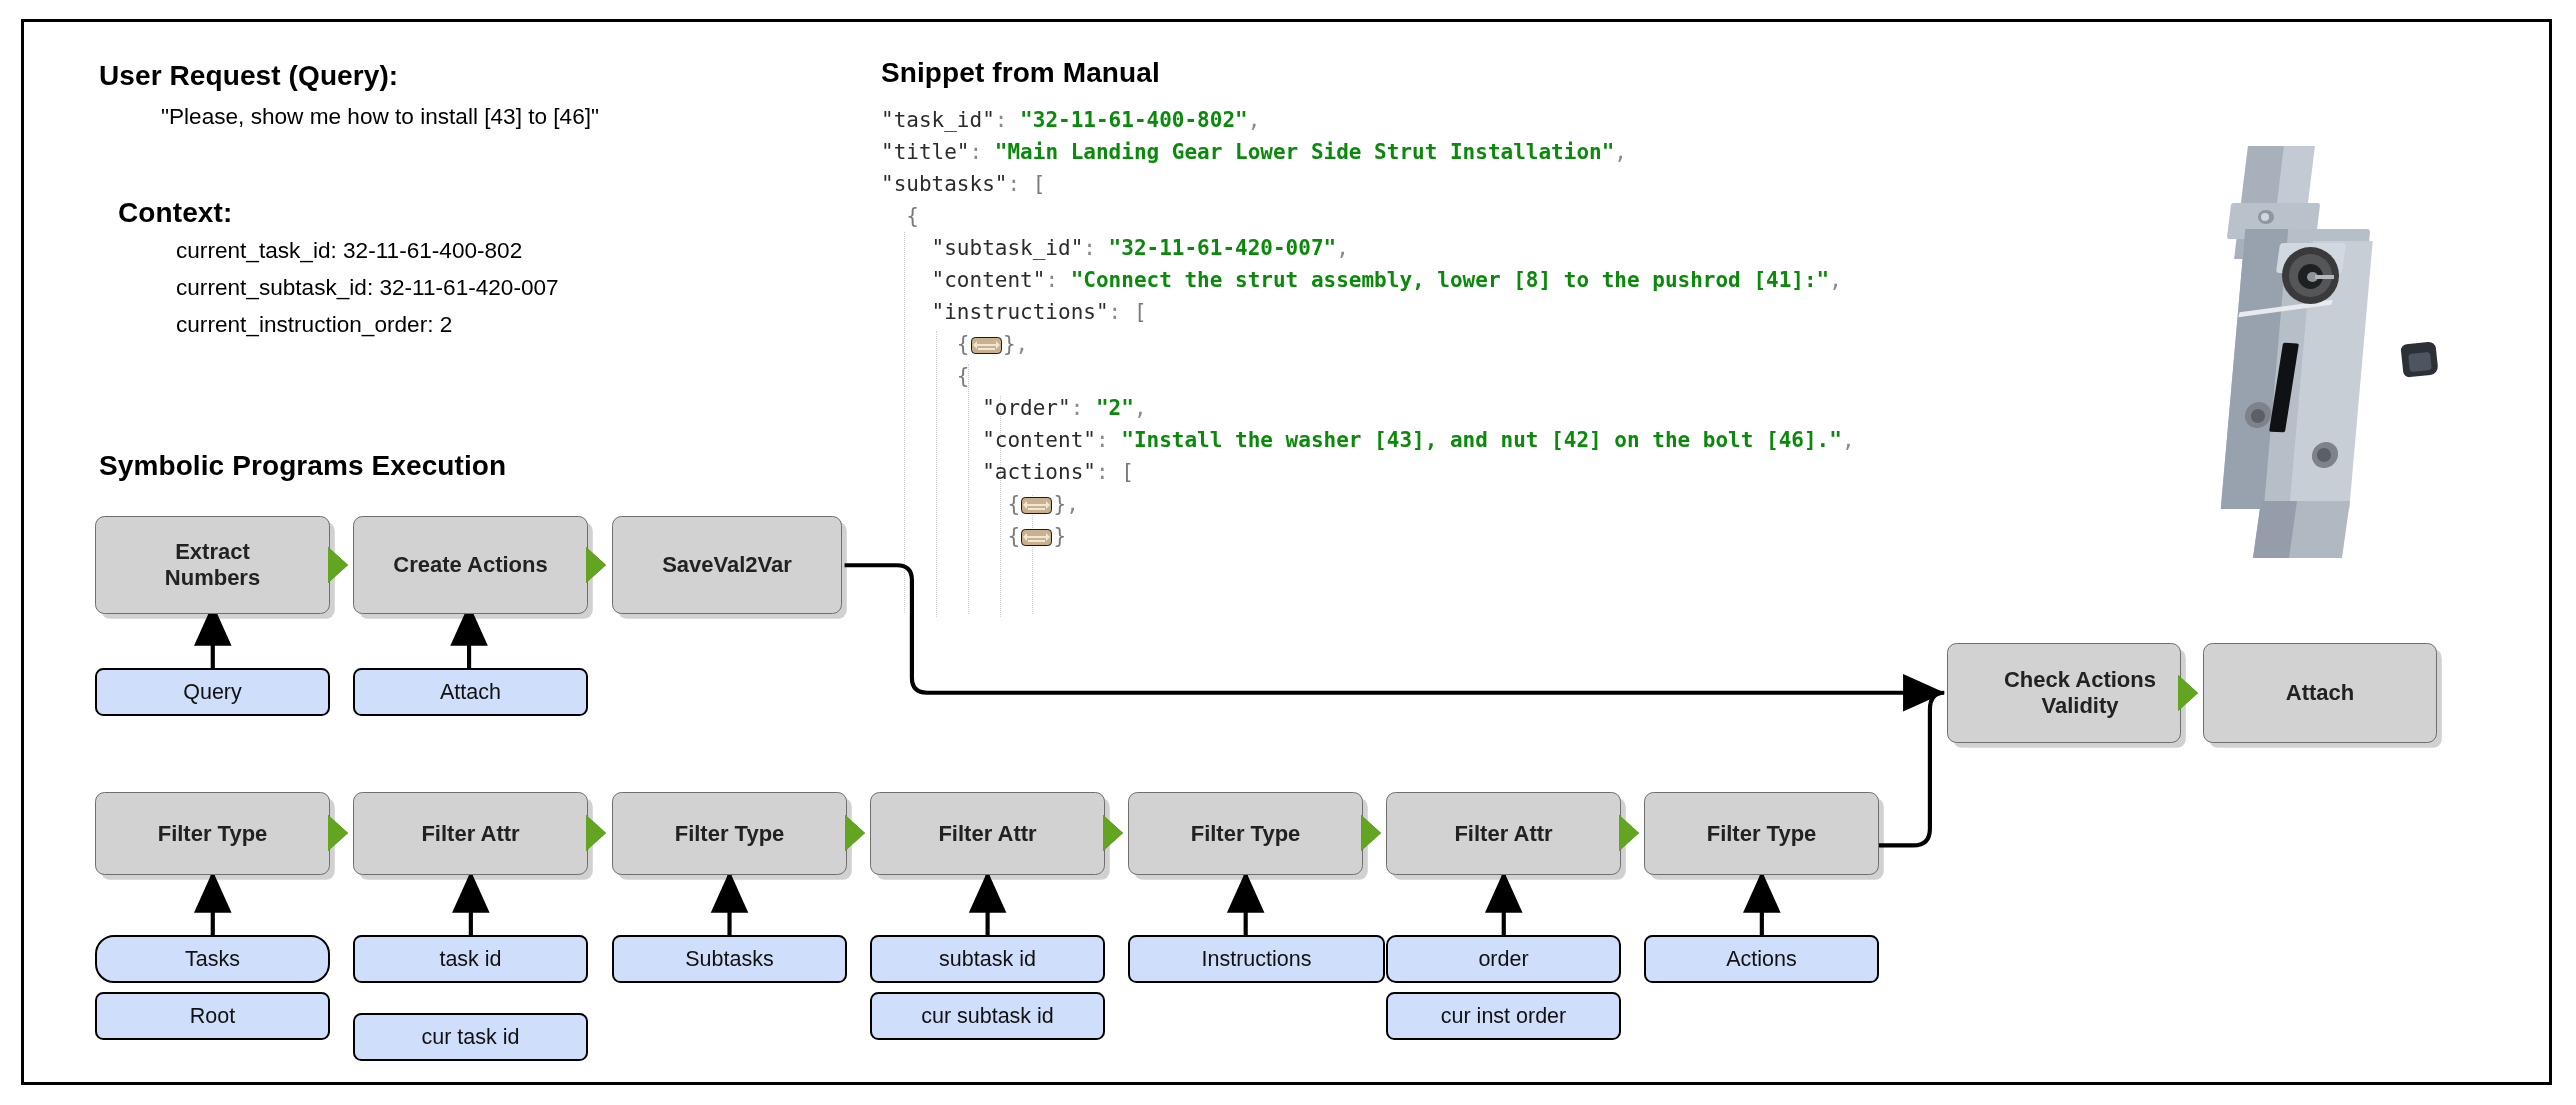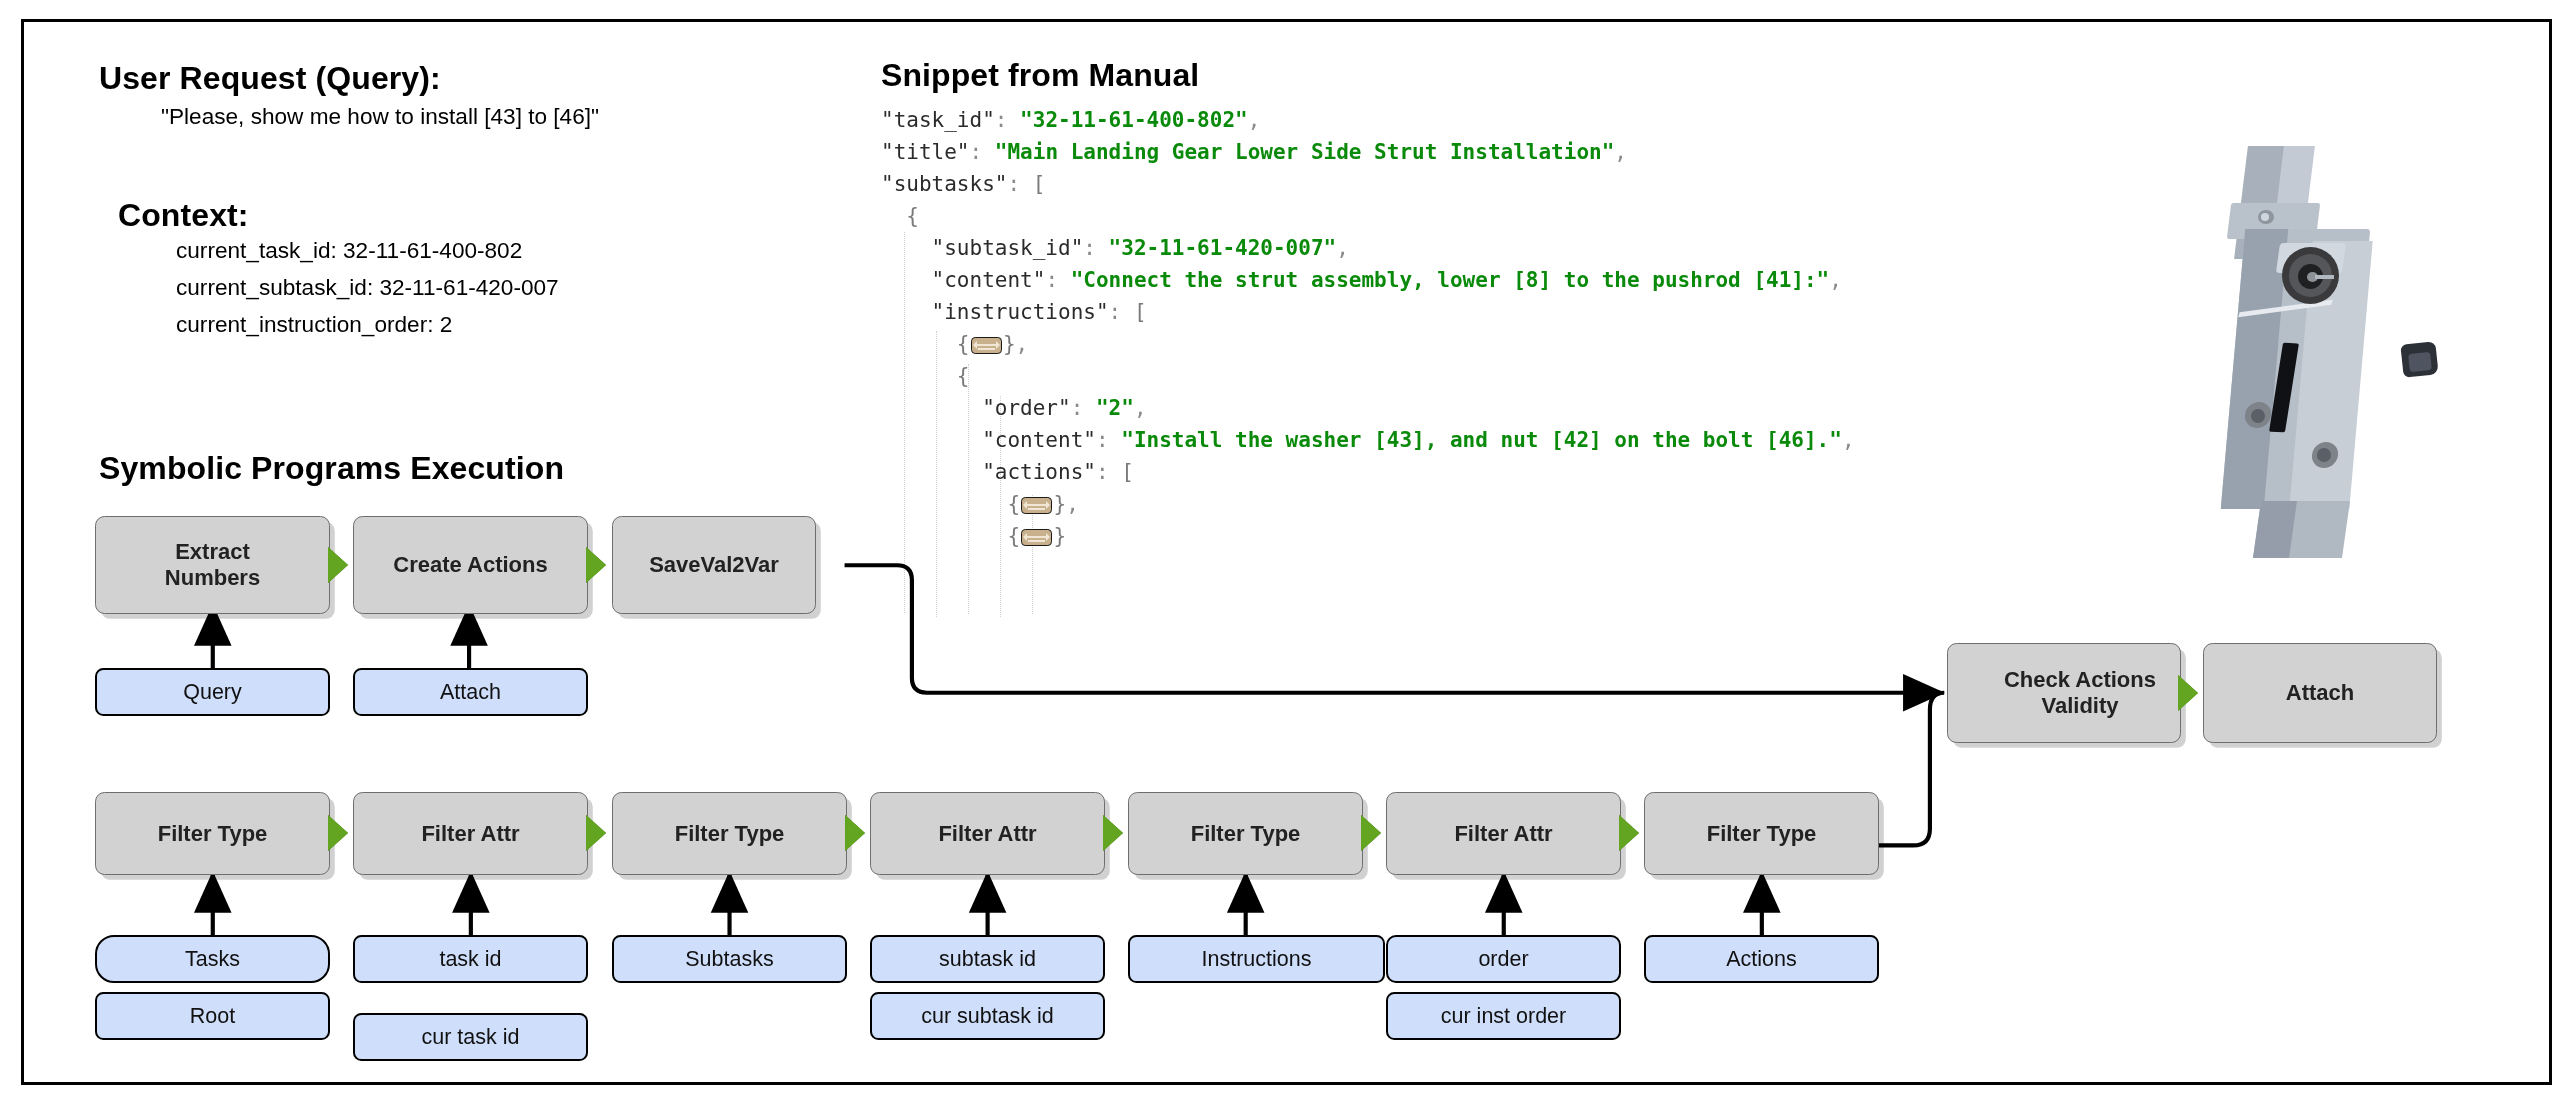--- a/index.html
+++ b/index.html
@@ -5,21 +5,21 @@
   html,body{margin:0;padding:0;background:#ffffff;}
   body{width:2576px;height:1106px;position:relative;overflow:hidden;
        font-family:"Liberation Sans","DejaVu Sans",sans-serif;}
 
   #frame{position:absolute;left:21px;top:19px;width:2531px;height:1066px;
          border:3px solid #000000;box-sizing:border-box;background:#fff;}
 
   .abs{position:absolute;}
 
   
-  .hdr{font-weight:bold;font-size:32px;color:#000;letter-spacing:0.1px;white-space:nowrap;}
+  .hdr{font-weight:bold;font-size:28px;color:#000;letter-spacing:0.1px;white-space:nowrap;}
   .body-line{font-size:22.6px;color:#000;white-space:nowrap;}
 
   
   #code{position:absolute;left:881px;top:104px;
         font-family:"DejaVu Sans Mono","Liberation Mono",monospace;
         font-size:21px;line-height:32px;color:#2b2b2b;white-space:pre;}
   #code .ln{position:relative;height:32px;white-space:pre;}
   #code .k{color:#2b2b2b;}
   #code .s{color:#0a8a0a;font-weight:bold;}
   #code .p{color:#8a8a8a;}
@@ -176,21 +176,21 @@
   <span style="white-space:pre-line;">Extract
 Numbers</span>
 </div>
 <div class="chev" style="left:328px;top:547px;"></div>
 
 <div class="node op" style="left:353px;top:516px;width:235px;height:98px;">
   <span style="white-space:pre-line;">Create Actions</span>
 </div>
 <div class="chev" style="left:586px;top:547px;"></div>
 
-<div class="node op" style="left:612px;top:516px;width:204px;height:98px;">
+<div class="node op" style="left:612px;top:516px;width:230px;height:98px;">
   <span style="white-space:pre-line;">SaveVal2Var</span>
 </div>
 
 <div class="node val" style="left:95px;top:668px;width:235px;height:48px;">
   <span>Query</span>
 </div>
 <div class="node val" style="left:353px;top:668px;width:235px;height:48px;">
   <span>Attach</span>
 </div>
 

